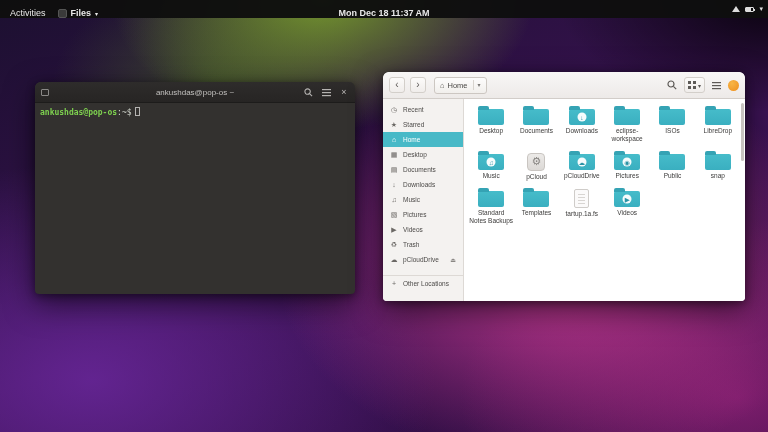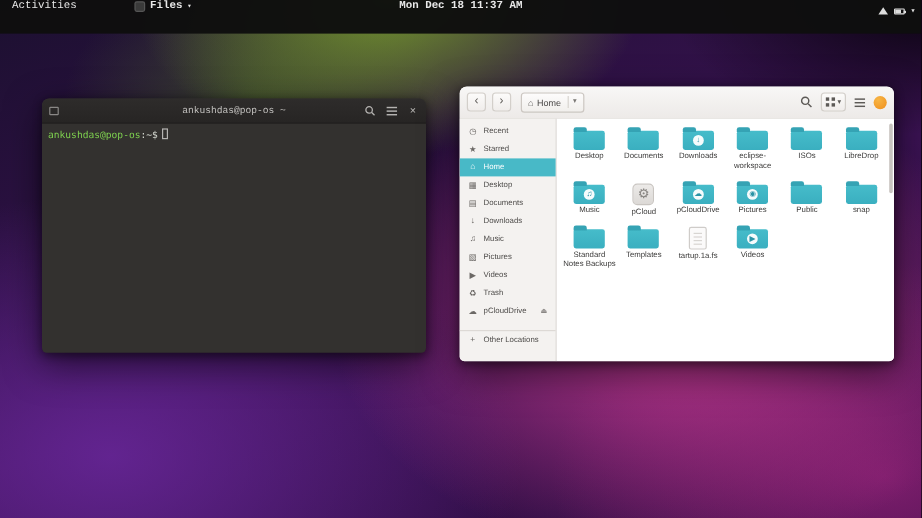--- a/index.html
+++ b/index.html
@@ -9,45 +9,45 @@
     background:
       radial-gradient(ellipse 340px 210px at 42% 0%, rgba(124,164,44,.9), rgba(124,164,44,0) 62%),
       radial-gradient(ellipse 250px 170px at 28% 20%, rgba(74,112,32,.55), rgba(74,112,32,0) 65%),
       radial-gradient(ellipse 430px 300px at 73% 62%, rgba(214,62,152,.85), rgba(214,62,152,0) 66%),
       radial-gradient(ellipse 520px 330px at 12% 88%, rgba(112,42,165,.75), rgba(112,42,165,0) 66%),
       radial-gradient(ellipse 420px 270px at 96% 92%, rgba(168,38,132,.65), rgba(168,38,132,0) 66%),
       radial-gradient(ellipse 300px 160px at 100% 0%, rgba(0,0,0,.8), rgba(0,0,0,0) 70%),
       linear-gradient(160deg,#1c1030,#3a1252 55%,#2a0c3e);
   }
   
-  .topbar{position:absolute;top:0;left:0;right:0;height:28px;background:rgba(14,14,14,.97);
-    display:flex;align-items:flex-start;color:#e9e9e9;font-size:9px;padding:0 6px;z-index:50;font-family:Liberation Mono, monospace;}
+  .topbar{position:absolute;top:0;left:0;right:0;height:18px;background:rgba(14,14,14,.97);
+    display:flex;align-items:flex-end;color:#e9e9e9;font-size:9px;padding:0 6px;z-index:50;}
   .tb-left{display:flex;align-items:center;gap:8px;}
   .activities{padding:0 4px;}
-  .appmenu{display:flex;align-items:center;gap:4px;font-weight:bold;margin-left:36px;}
+  .appmenu{display:flex;align-items:center;gap:4px;font-weight:bold;}
   .appmenu-ic{width:9px;height:9px;background:#3a3a3a;border:1px solid #555;border-radius:2px;display:inline-block;}
   .tb-clock{position:absolute;left:50%;transform:translateX(-50%);font-weight:bold;}
   .tray{position:absolute;right:5px;top:0;height:18px;display:flex;align-items:center;gap:5px;}
   .t-net{width:0;height:0;border-left:4px solid transparent;border-right:4px solid transparent;border-bottom:6px solid #ddd;display:inline-block;}
   .t-bat{width:9px;height:5px;border:1px solid #ddd;border-radius:1px;position:relative;display:inline-block;background:linear-gradient(90deg,#ddd 70%,transparent 70%);}
   .t-bat::after{content:"";position:absolute;right:-2px;top:1px;width:1.5px;height:2px;background:#ddd;}
   .t-chev{font-size:7px;color:#ddd;}
   
   .window{position:absolute;border-radius:6px 6px 4px 4px;box-shadow:0 10px 30px rgba(0,0,0,.55),0 2px 8px rgba(0,0,0,.45);overflow:hidden;}
   
   .term{left:35px;top:82px;width:320px;height:212px;background:#33312f;}
   .term-bar{height:21px;background:linear-gradient(#2e2c2b,#272524);border-bottom:1px solid #1d1c1b;
     display:flex;align-items:center;position:relative;padding:0 6px;}
-  .term-title{position:absolute;left:50%;transform:translateX(-50%);color:#c2c0be;font-size:8px;font-family:Liberation Mono, monospace;}
+  .term-title{position:absolute;left:50%;transform:translateX(-50%);color:#c2c0be;font-size:8px;}
   .term-ic-left{width:8px;height:7px;border:1px solid #8a8886;border-radius:1px;}
   .term-btns{margin-left:auto;display:flex;align-items:center;gap:8px;}
   .tico{width:10px;height:10px;display:inline-flex;align-items:center;justify-content:center;}
   .term-close{color:#b9b7b5;font-size:9px;line-height:1;}
   .term-body{padding:4px 5px;font-family:"DejaVu Sans Mono","Liberation Mono",monospace;font-size:8px;color:#d3d7cf;height:calc(100% - 21px);}
-  .p-user{color:#7ed14f;font-weight:normal;}
+  .p-user{color:#7ed14f;font-weight:bold;}
   .p-rest{color:#d3d7cf;}
   .cursor{display:inline-block;width:5px;height:9px;border:1px solid #b5b3b1;margin-left:3px;vertical-align:-1px;}
   
   .files{left:383px;top:72px;width:362px;height:229px;background:#fff;}
   .hdr{height:27px;background:linear-gradient(#f8f7f6,#edeae8);border-bottom:1px solid #d2cdc9;
     display:flex;align-items:center;padding:0 6px;gap:5px;border-radius:6px 6px 0 0;}
   .navbtn{width:16px;height:16px;border:1px solid #d3cfca;border-radius:3px;background:linear-gradient(#fcfbfa,#f0edeb);
     color:#5d5a57;font-size:10px;line-height:13px;text-align:center;}
   .pathbtn{height:17px;border:1px solid #ccc7c2;border-radius:3px;background:linear-gradient(#fdfcfc,#f1efec);
     display:flex;align-items:center;gap:3px;padding:0 5px;font-size:7.5px;color:#4a4846;margin-left:3px;}

